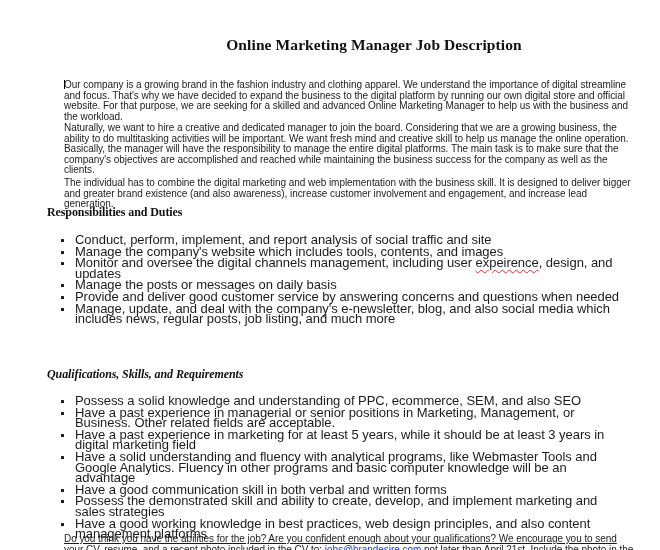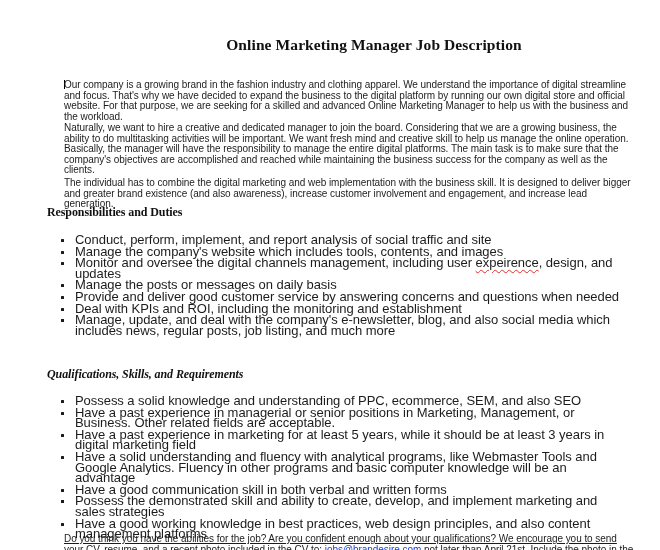--- a/index.html
+++ b/index.html
@@ -125,21 +125,20 @@
   <p class="para p3">The individual has to combine the digital marketing and web implementation with the business skill. It is designed to deliver bigger and greater brand existence (and also awareness), increase customer involvement and engagement, and increase lead generation.</p>
 
   <h2 class="section-heading h-resp">Responsibilities and Duties</h2>
 
   <ul class="bullets bullets-resp">
     <li class="bullet-item"><span class="bullet-dot"></span><span>Conduct, perform, implement, and report analysis of social traffic and site</span></li>
     <li class="bullet-item"><span class="bullet-dot"></span><span>Manage the company's website which includes tools, contents, and images</span></li>
     <li class="bullet-item"><span class="bullet-dot"></span><span>Monitor and oversee the digital channels management, including user </span><span class="misspelled">expeirence</span><span>, design, and updates</span></li>
     <li class="bullet-item"><span class="bullet-dot"></span><span>Manage the posts or messages on daily basis</span></li>
     <li class="bullet-item"><span class="bullet-dot"></span><span>Provide and deliver good customer service by answering concerns and questions when needed</span></li>
-    <li class="bullet-item"><span class="bullet-dot"></span><span>Deal with KPIs and ROI, including the monitoring and establishment</span></li>
     <li class="bullet-item"><span class="bullet-dot"></span></li>
     <li class="bullet-item"><span class="bullet-dot"></span><span>Manage, update, and deal with the company's e-newsletter, blog, and also social media which includes news, regular posts, job listing, and much more</span></li>
   </ul>
 
   <h2 class="section-heading h-qual">Qualifications, Skills, and Requirements</h2>
 
   <ul class="bullets bullets-qual">
     <li class="bullet-item"><span class="bullet-dot"></span><span>Possess a solid knowledge and understanding of PPC, ecommerce, SEM, and also SEO</span></li>
     <li class="bullet-item"><span class="bullet-dot"></span><span>Have a past experience in managerial or senior positions in Marketing, Management, or Business. Other related fields are acceptable.</span></li>
     <li class="bullet-item"><span class="bullet-dot"></span><span>Have a past experience in marketing for at least 5 years, while it should be at least 3 years in digital marketing field</span></li>

